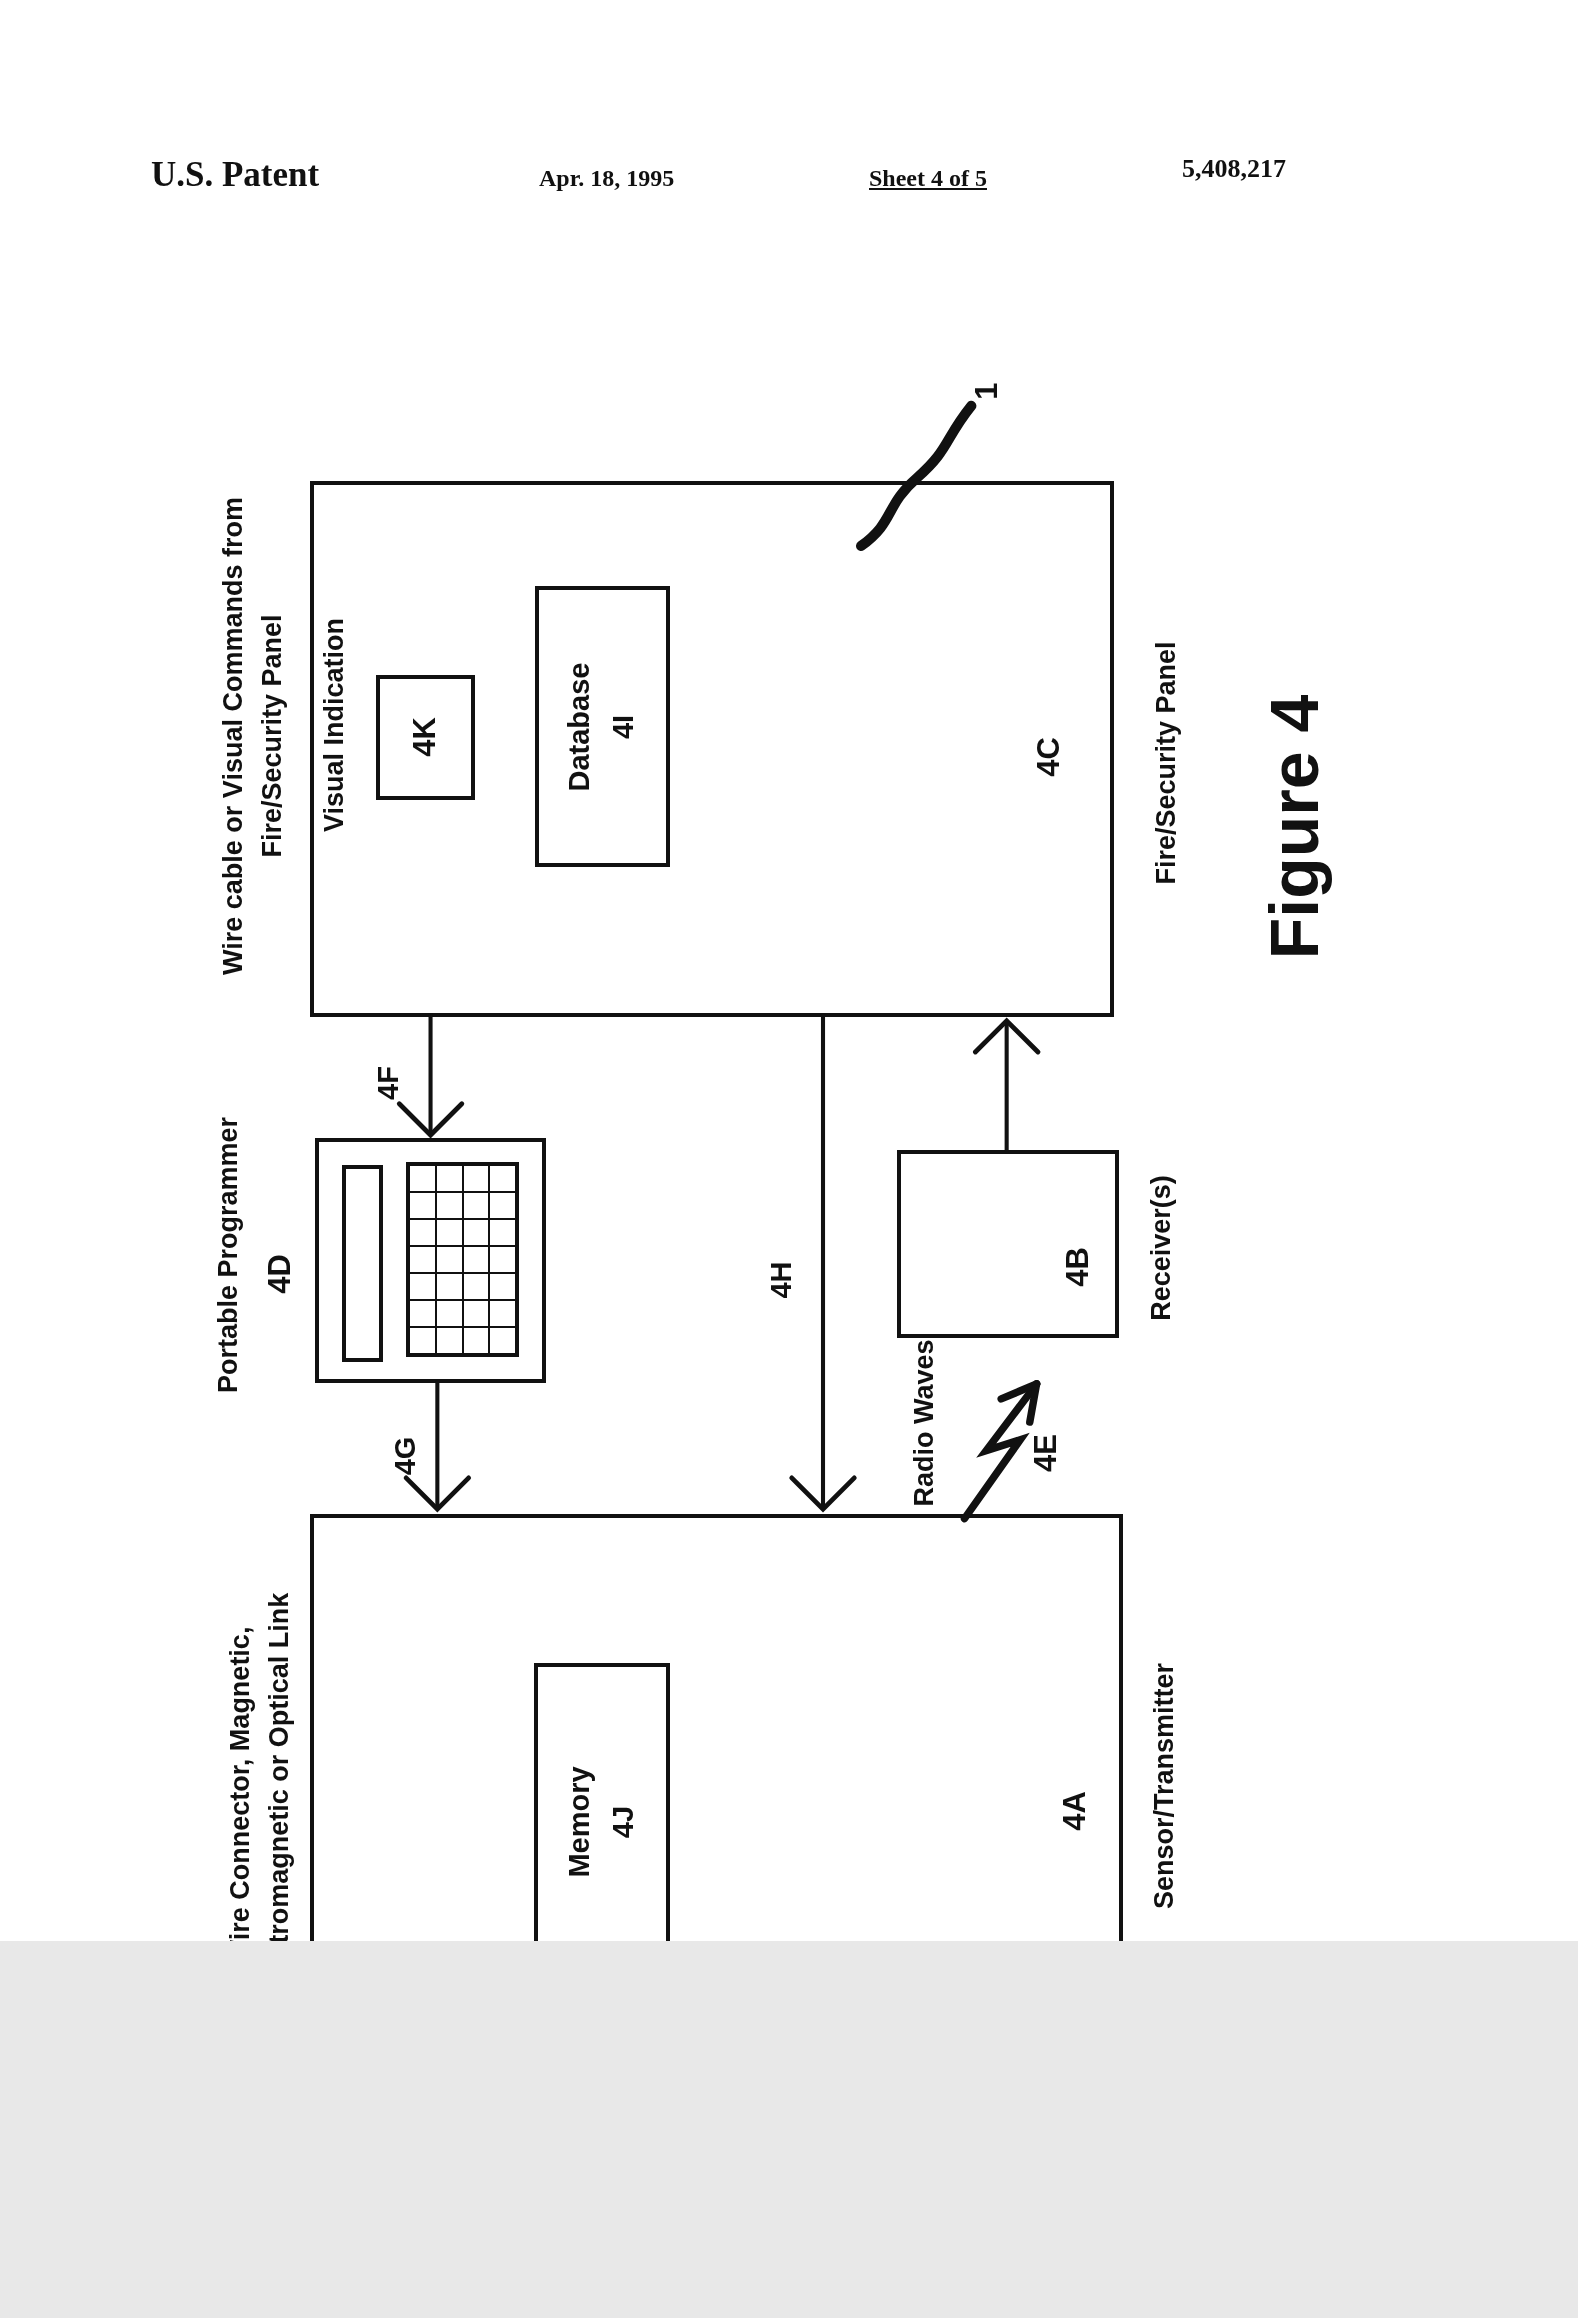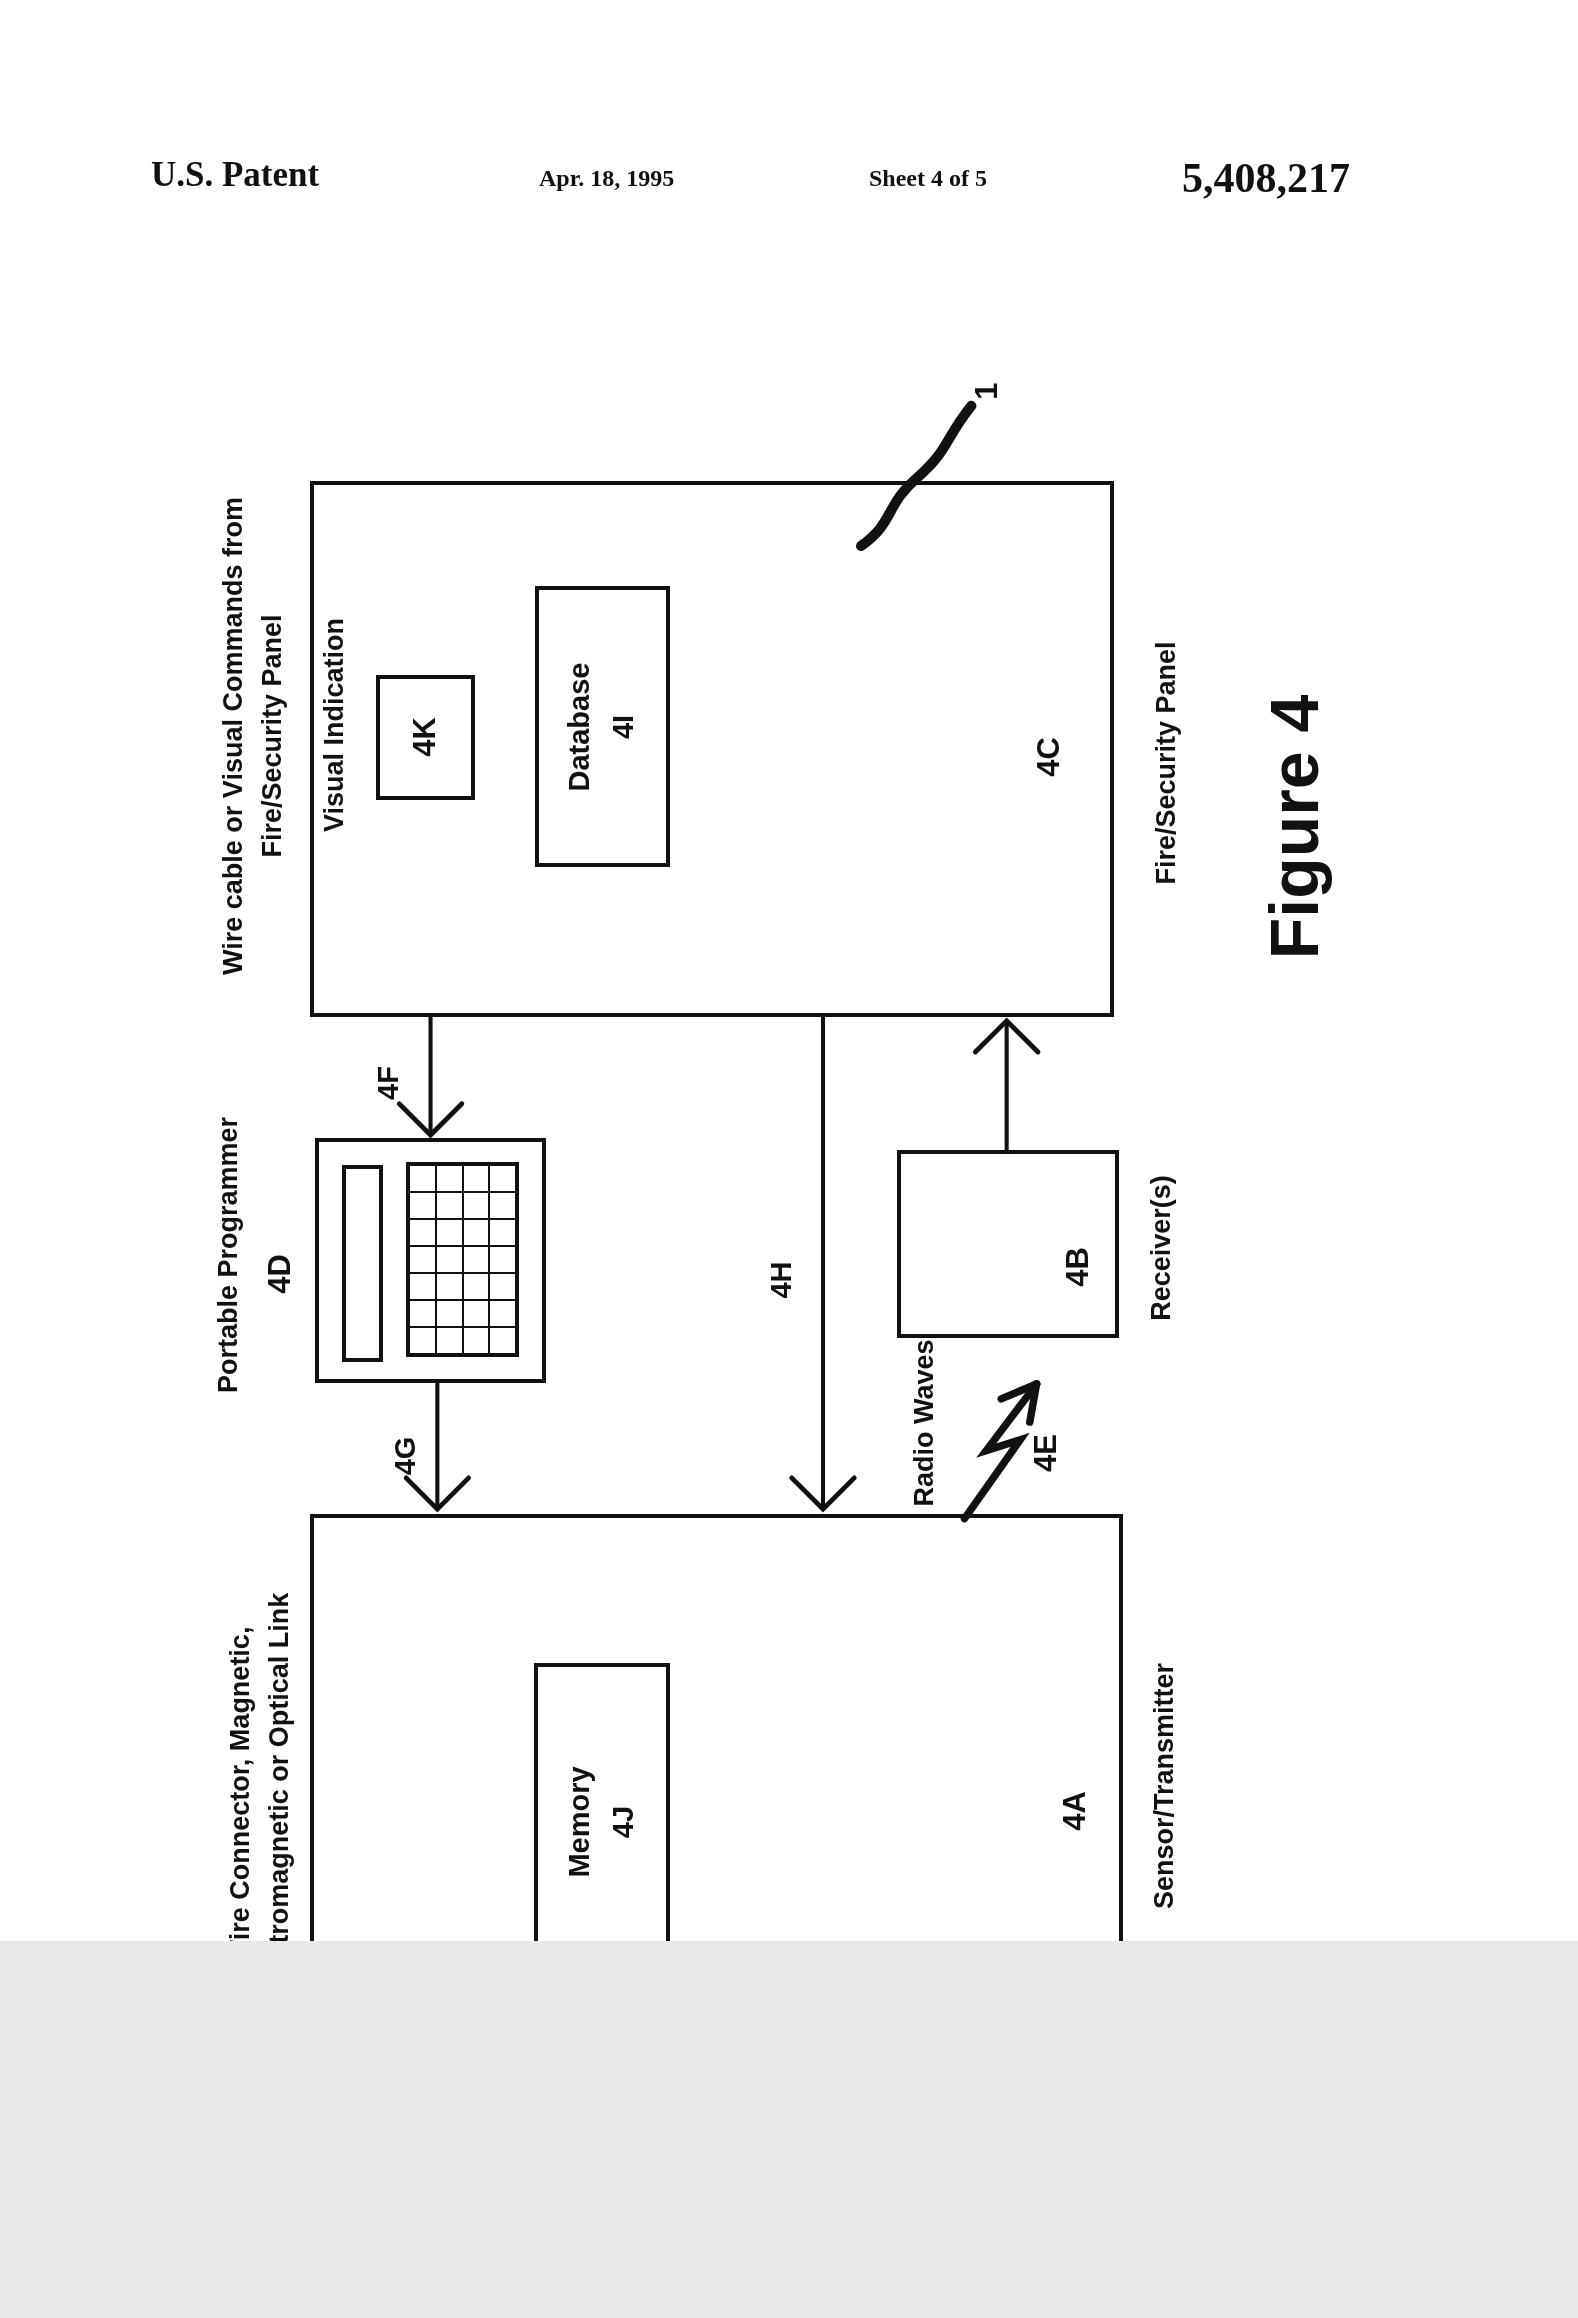--- a/index.html
+++ b/index.html
@@ -46,22 +46,22 @@
   .keypad div { border:1.4px solid #111111; }
   svg.overlay { position:absolute; left:0; top:0; }
 </style>
 </head>
 <body>
 
 <div id="page">
 
   <div class="hdr" style="left:151px; top:155px; font-size:35px;">U.S. Patent</div>
   <div class="hdr" style="left:539px; top:165px; font-size:24px;text-align:right;">Apr. 18, 1995</div>
-  <div class="hdr" style="left:869px; top:165px; font-size:24px;">Sheet 4 of 5</div>
-  <div class="hdr" style="left:1182px; top:154px; font-size:42px;">5,408,217</div>
+  <div class="hdr" style="left:869px; top:165px; font-size:24px;text-decoration:underline;">Sheet 4 of 5</div>
+  <div class="hdr" style="left:1182px; top:154px; font-size:26px;">5,408,217</div>
 
   <div class="bx" style="left:310px; top:481px; width:804px; height:536px;"></div>
 
   <div class="bx thin" style="left:376px; top:675px; width:99px; height:125px;"></div>
 
   <div class="bx thin" style="left:535px; top:586px; width:135px; height:281px;"></div>
 
   <div class="bx thin" style="left:315px; top:1138px; width:231px; height:245px;"></div>
   <div class="bx thin screen" style="left:342px; top:1165px; width:41px; height:197px;"></div>
   <div class="keypad" style="left:406px; top:1162px; width:113px; height:195px;">

